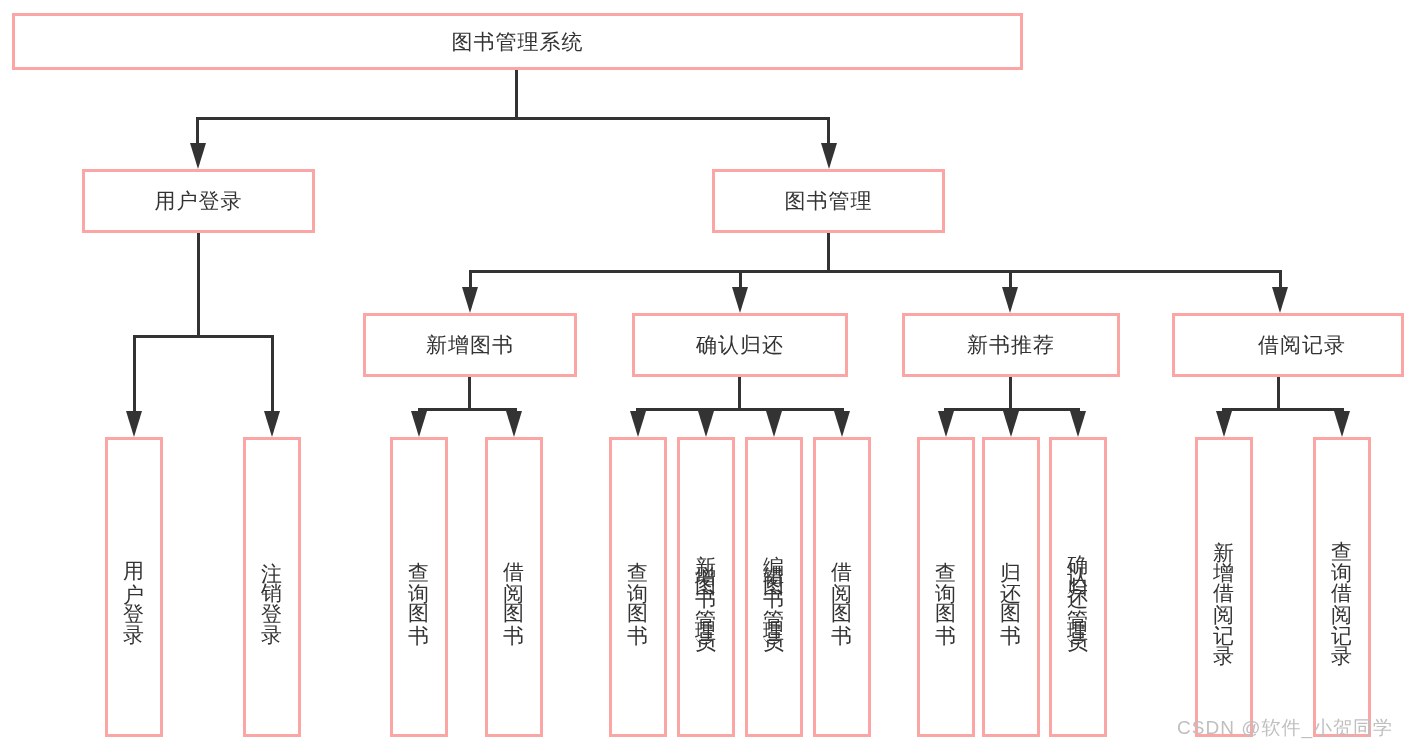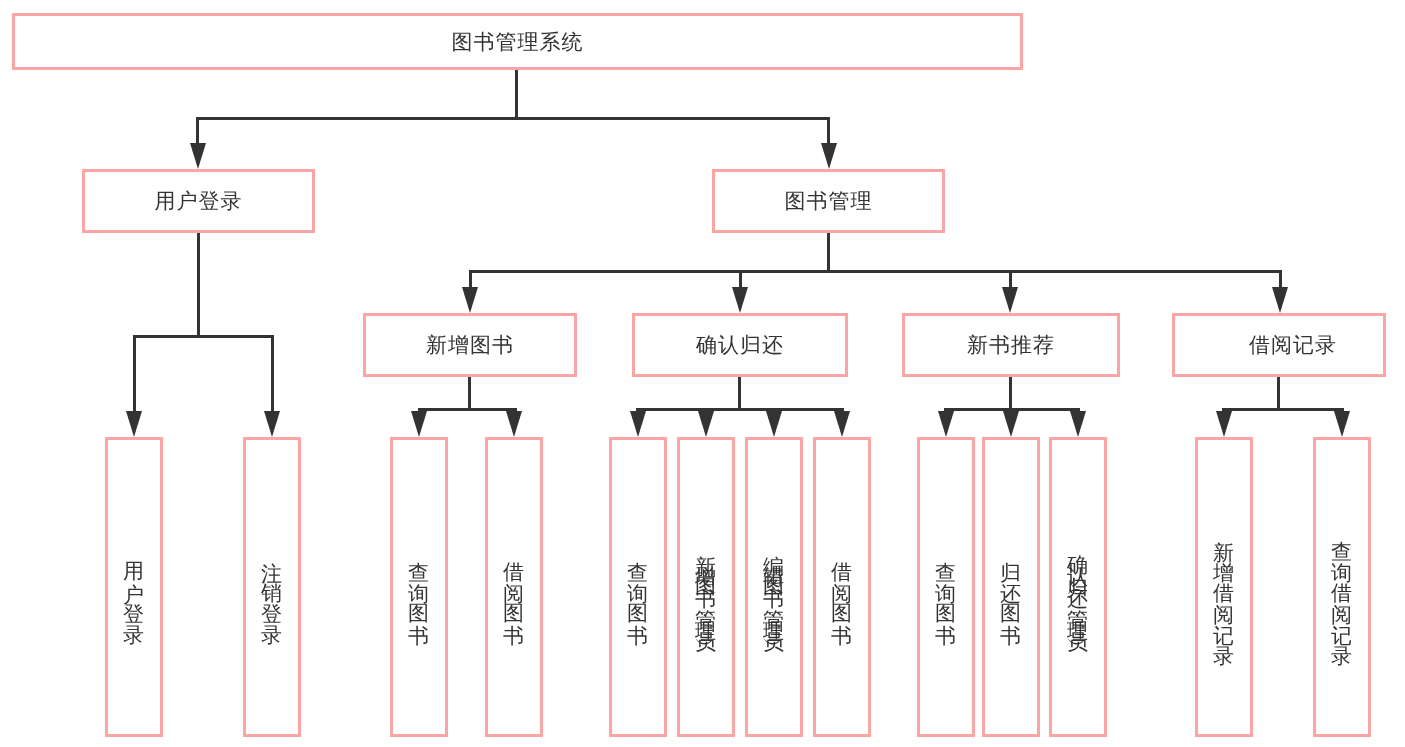--- a/index.html
+++ b/index.html
@@ -100,21 +100,21 @@
 
   <div class="node l3-node" style="left:363px;width:214px;">
     <span class="lbl">新增图书</span>
   </div>
   <div class="node l3-node" style="left:632px;width:216px;">
     <span class="lbl">确认归还</span>
   </div>
   <div class="node l3-node" style="left:902px;width:218px;">
     <span class="lbl">新书推荐</span>
   </div>
-  <div class="node l3-node" style="left:1172px;width:214px;padding-left:28px;">
+  <div class="node l3-node" style="left:1172px;width:232px;padding-left:28px;">
     <span class="lbl">借阅记录</span>
   </div>
 
   <div class="vline" style="left:468px;top:377px;height:34px;"></div>
   <div class="hline" style="left:418px;top:408px;width:99px;"></div>
   <div class="vline" style="left:418px;top:408px;height:14px;"></div>
   <div class="arr" style="left:411px;top:411px;"></div>
   <div class="vline" style="left:513px;top:408px;height:14px;"></div>
   <div class="arr" style="left:506px;top:411px;"></div>
 
@@ -182,14 +182,15 @@
     <span class="vtext">确认归还（管理员）</span>
   </div>
 
   <div class="node leaf" style="left:1195px;">
     <span class="vtext">新增借阅记录</span>
   </div>
   <div class="node leaf" style="left:1313px;">
     <span class="vtext">查询借阅记录</span>
   </div>
 
+  <div class="watermark">CSDN @软件_小贺同学</div>
 
 </div>
 
 </body></html>

